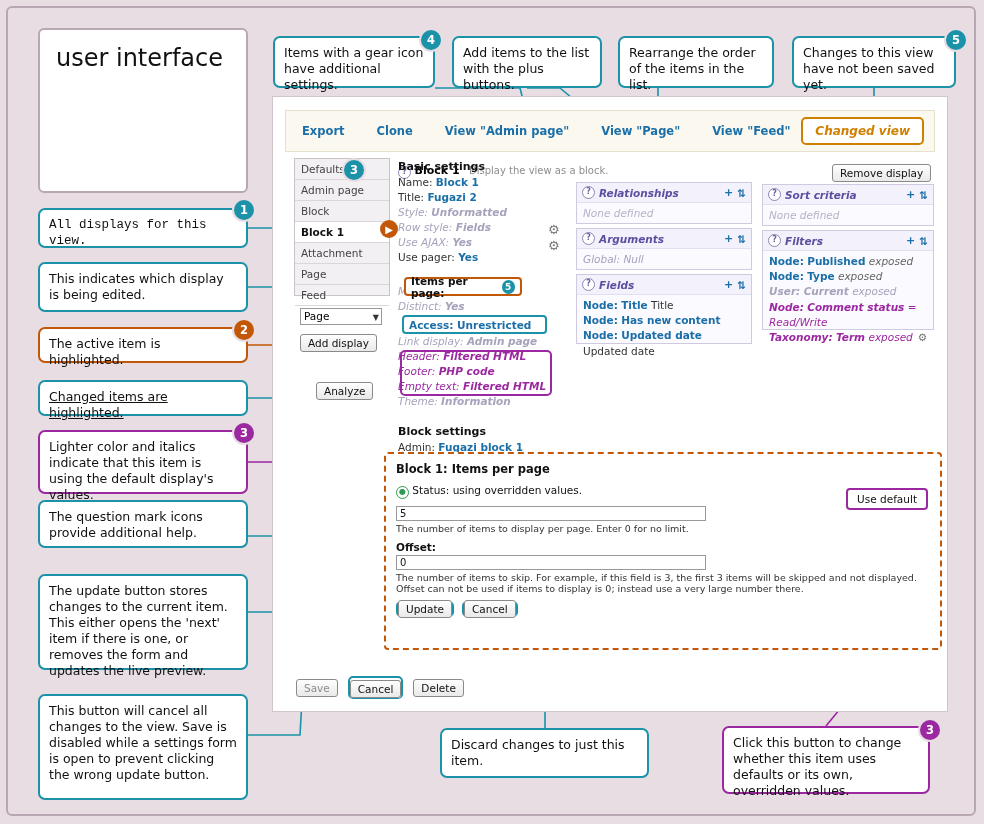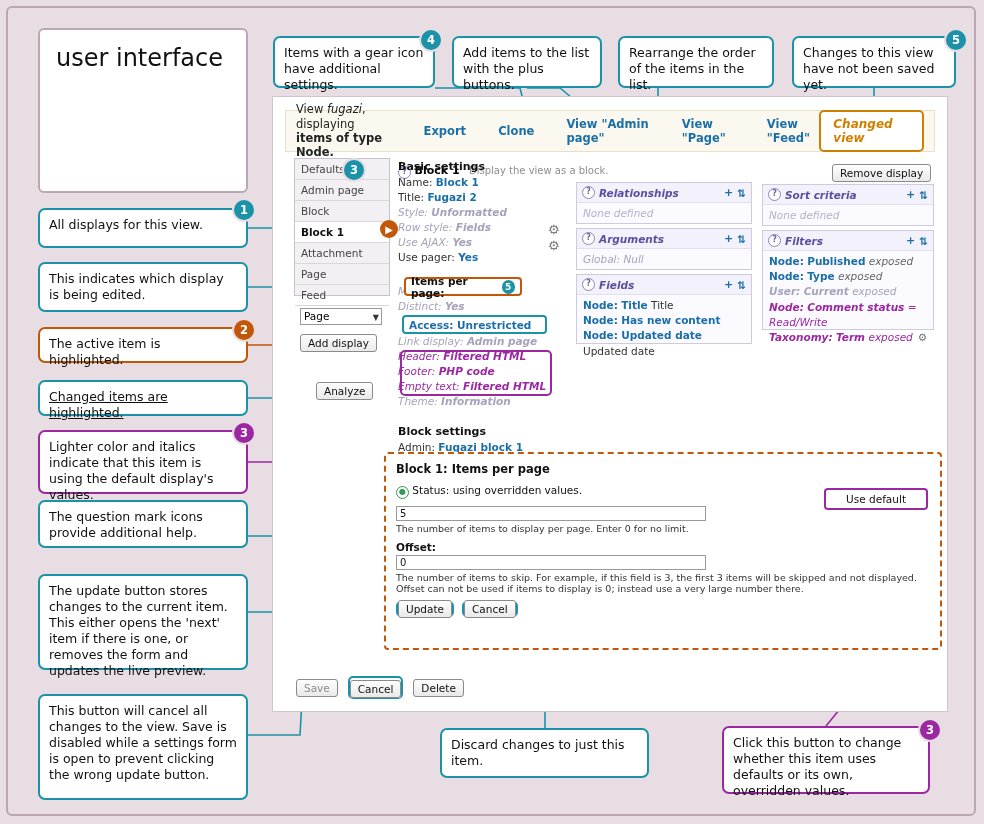--- a/index.html
+++ b/index.html
@@ -118,21 +118,21 @@
   .lower{
     position:absolute;left:384px;top:452px;width:558px;height:198px;
     border:2px dashed #c25708;border-radius:4px;background:#fff;box-sizing:border-box;padding:8px 10px;
     font-size:10.5px;color:#111;
   }
   .lower h4{margin:0 0 8px 0;font-size:11.5px;}
   .lower .fi{width:310px;height:15px;border:1px solid #999;background:#fff;font-size:10px;padding:1px 3px;box-sizing:border-box;}
   .lower .desc{color:#333;font-size:9.5px;margin:2px 0 7px 0;}
   .usedefault{
     position:absolute;right:12px;top:34px;border:2px solid #9b28a0;border-radius:4px;background:#fff;
-    padding:3px 20px;font-size:10.5px;color:#111;
+    padding:3px 9px;font-size:10.5px;color:#111;
   }
   .status-circ{display:inline-block;width:11px;height:11px;border:1px solid #2f9a55;border-radius:50%;
     color:#2f9a55;font-size:8px;line-height:10px;text-align:center;font-weight:bold;background:#fff;}
   
   .bottombtns{position:absolute;left:296px;top:676px;display:flex;gap:10px;align-items:center;}
   .cancel-ring{border:2px solid #1b92a8;border-radius:5px;padding:0;display:inline-block;}
   .save-dis{color:#8d8d8d;}
   svg.lines{position:absolute;left:0;top:0;width:984px;height:824px;pointer-events:none;}
 </style>
 </head>
@@ -167,21 +167,21 @@
   </g>
   <g fill="none" stroke="#c25708" stroke-width="1.4" stroke-dasharray="4 4">
     <path d="M780,424 L780,452"></path>
   </g>
 </svg>
 
 <div class="title-box">
   <div>user interface</div>
 </div>
 
-<div class="callout" style="left:38px;top:208px;width:210px;height:40px;">
+<div class="callout" style="left:38px;top:208px;width:210px;height:40px;font-family:Liberation Mono, monospace;">
   <span>All displays for this view.</span>
 </div>
 <div class="badge" style="left:234px;top:200px;">
     <span>1</span>
   </div>
 
 <div class="callout" style="left:38px;top:262px;width:210px;height:50px;">
   <span>This indicates which display is being edited.</span>
 </div>
 
@@ -248,24 +248,20 @@
 <div class="callout purple" style="left:722px;top:726px;width:208px;height:68px;">
   <span>Click this button to change whether this item uses defaults or its own, overridden values.</span>
 </div>
 <div class="badge purple" style="left:920px;top:720px;">
     <span>3</span>
   </div>
 
 <div class="screen"></div>
 
 <div class="viewbar">
-  <div class="vtitle">
-    <span>View </span><i>fugazi</i><span>, displaying</span><br>
-    <b>items of type Node.</b>
-  </div>
   <div class="tabs">
     <span class="tab">Export</span>
     <span class="tab">Clone</span>
     <span class="tab">View "Admin page"</span>
     <span class="tab">View "Page"</span>
     <span class="tab">View "Feed"</span>
   </div>
   <div class="changed-view">Changed view</div>
 </div>
 

